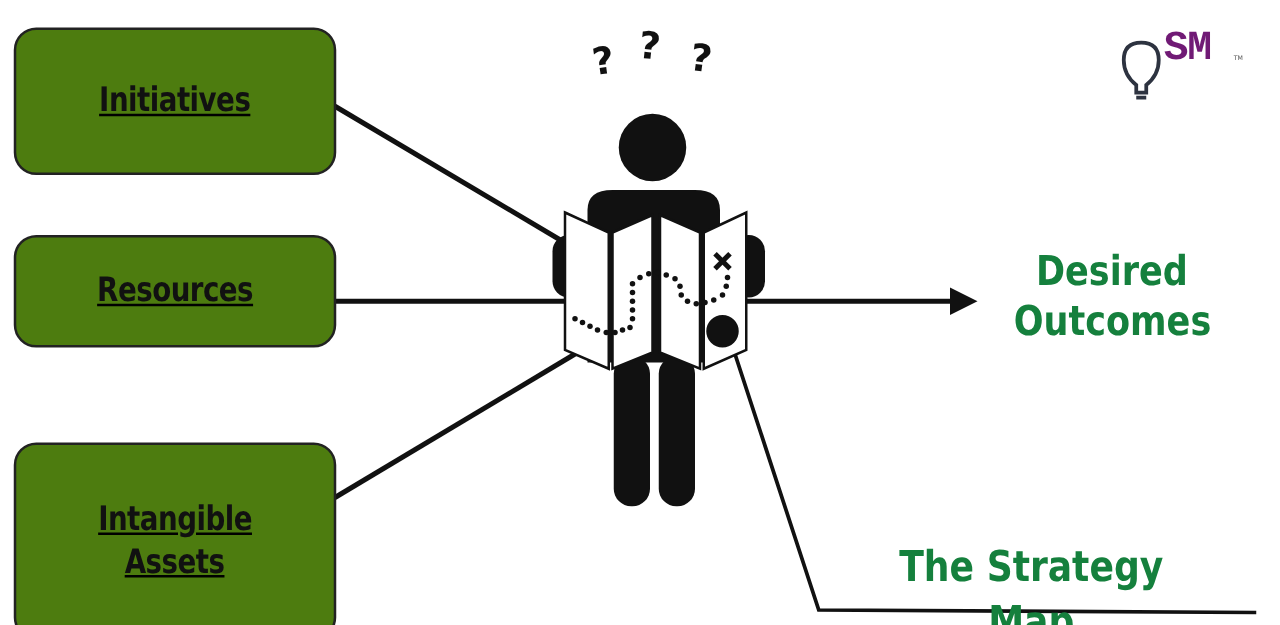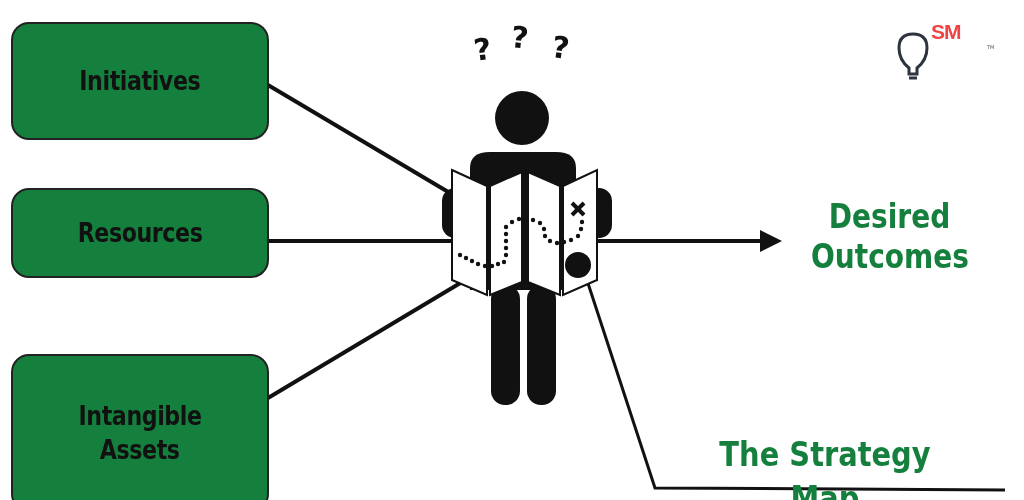--- a/index.html
+++ b/index.html
@@ -1,23 +1,23 @@
 <!DOCTYPE html>
 <html><head>
 <meta charset="utf-8">
 <style>
   html,body{margin:0;padding:0;background:#ffffff;}
   body{width:1024px;height:500px;position:relative;overflow:hidden;font-family:"DejaVu Sans",sans-serif;}
-  .box{position:absolute;left:11px;width:258px;background:#15803d;border:2px solid #222;border-radius:18px;display:flex;align-items:center;justify-content:center;text-align:center;box-sizing:border-box;}
+  .box{position:absolute;left:11px;width:258px;background:#4d7c0f;border:2px solid #222;border-radius:18px;display:flex;align-items:center;justify-content:center;text-align:center;box-sizing:border-box;text-decoration:underline;}
   .box span{font-family:"DejaVu Sans",sans-serif;font-weight:bold;font-size:27px;line-height:34px;color:#111;letter-spacing:-0.5px;transform:scaleX(0.82);display:inline-block;}
   .label{position:absolute;font-family:"DejaVu Sans",sans-serif;font-weight:bold;color:#15803d;text-align:center;}
   .label span{display:inline-block;transform:scaleX(0.85);}
   svg{position:absolute;left:0;top:0;}
   .logo{position:absolute;left:895px;top:22px;width:110px;height:60px;}
-  .logo .sm{position:absolute;left:36px;top:-2px;font-family:Liberation Sans, sans-serif;font-weight:bold;font-size:21px;color:#ef4444;letter-spacing:-1px;}
+  .logo .sm{position:absolute;left:36px;top:-2px;font-family:Liberation Mono, monospace;font-weight:bold;font-size:33px;color:#701a75;letter-spacing:-1px;}
   .logo .ins{position:absolute;left:24px;top:24px;font-family:"DejaVu Sans",sans-serif;font-weight:bold;font-size:22px;color:#1e9bd7;letter-spacing:-0.5px;}
   .logo .tm{position:absolute;left:92px;top:22px;font-size:5px;color:#555;}
   .q{position:absolute;font-family:"DejaVu Sans",sans-serif;font-weight:bold;font-size:30px;color:#111;}
 </style>
 </head>
 <body>
 
 <svg width="1024" height="500">
 
   <line x1="268" y1="85" x2="455" y2="196" stroke="#111" stroke-width="4"></line>

